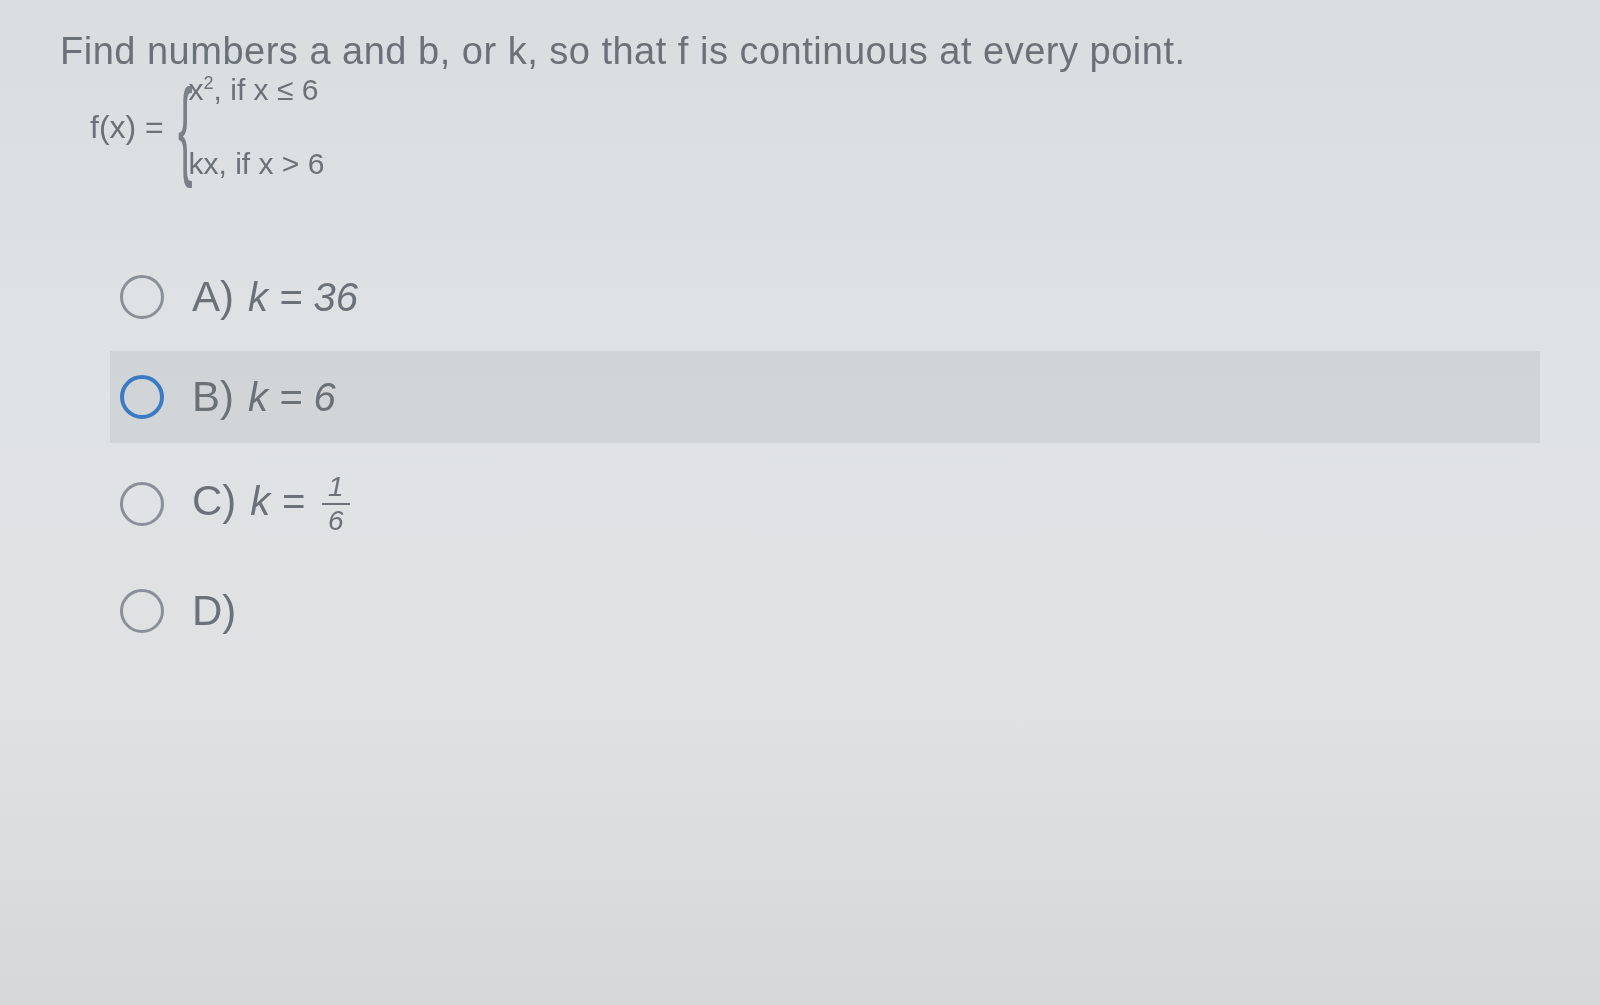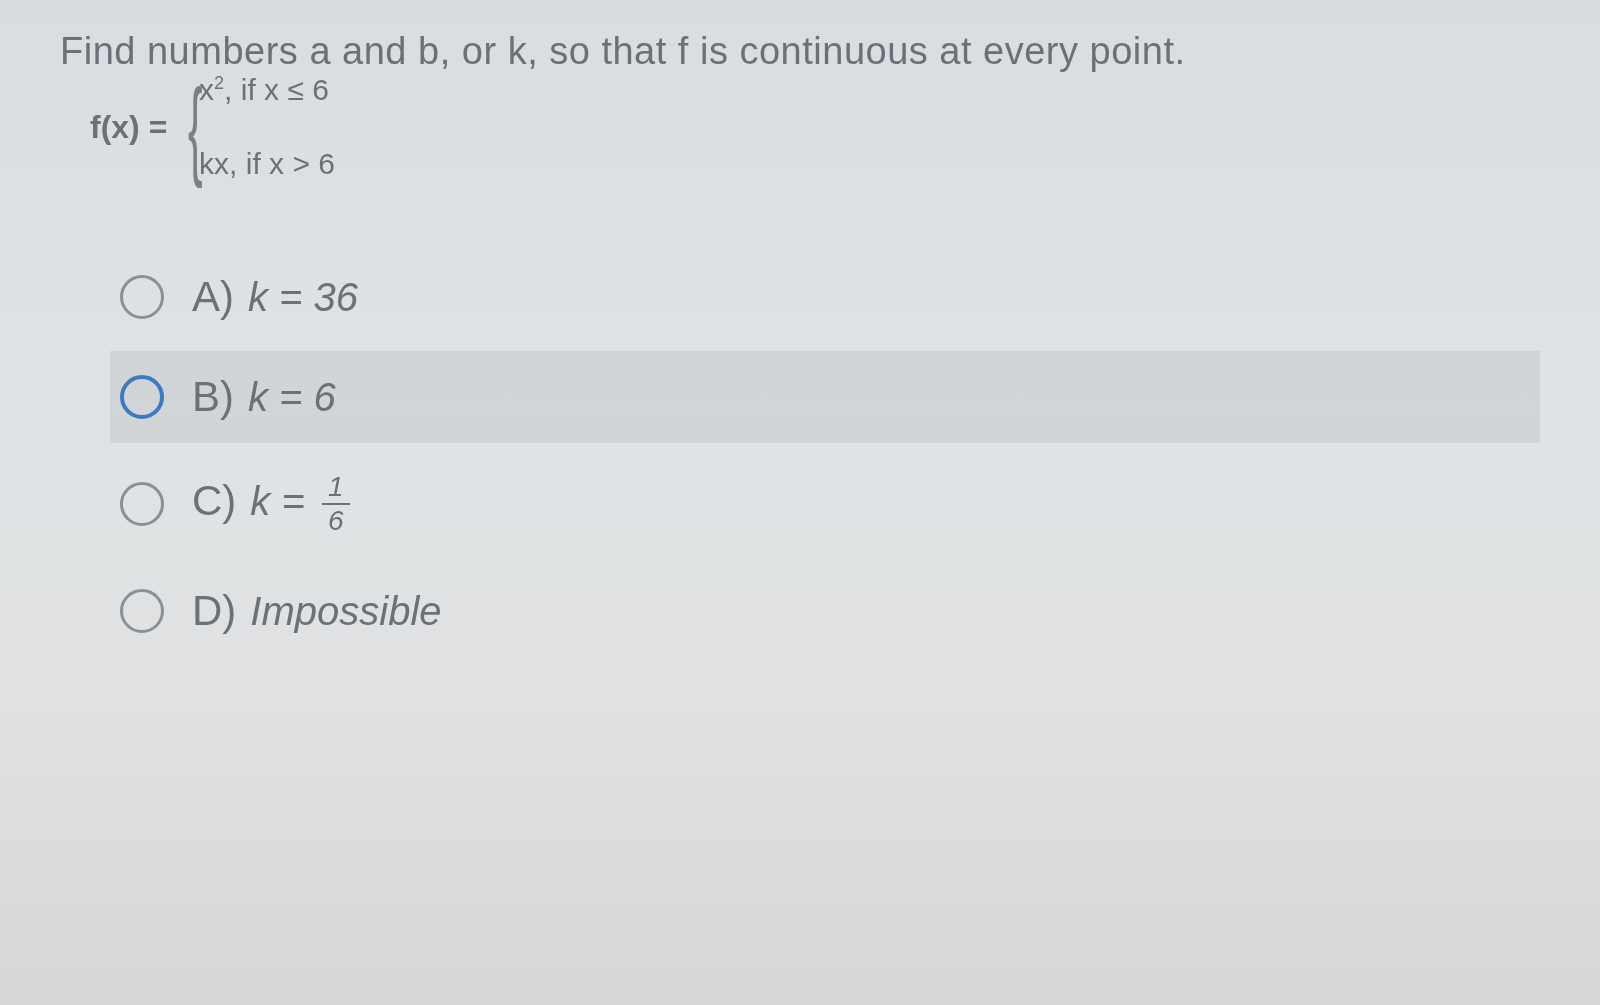--- a/index.html
+++ b/index.html
@@ -25,22 +25,21 @@
     }
     .function-def {
       margin-left: 30px;
       margin-bottom: 70px;
       display: flex;
       align-items: center;
       font-size: 32px;
       color: #6b7178;
     }
     .fx-label {
-      margin-right: 15px;
-      font-weight: bold;
+      margin-right: 8px;
     }
     .brace {
       font-size: 110px;
       line-height: 80px;
       font-weight: 100;
       color: #7a8088;
       margin-left: -5px;
       transform: scaleX(0.4);
       display: inline-block;
     }
@@ -161,17 +160,16 @@
           <span class="den">6</span>
         </span>
       </span>
     </div>
   </div>
 
   <div class="option">
     <div class="radio"></div>
     <div class="option-label">
       <span class="option-letter">D)</span>
-      <span class="option-value">Impossible</span>
     </div>
   </div>
 
 </div>
 
 </body></html>

